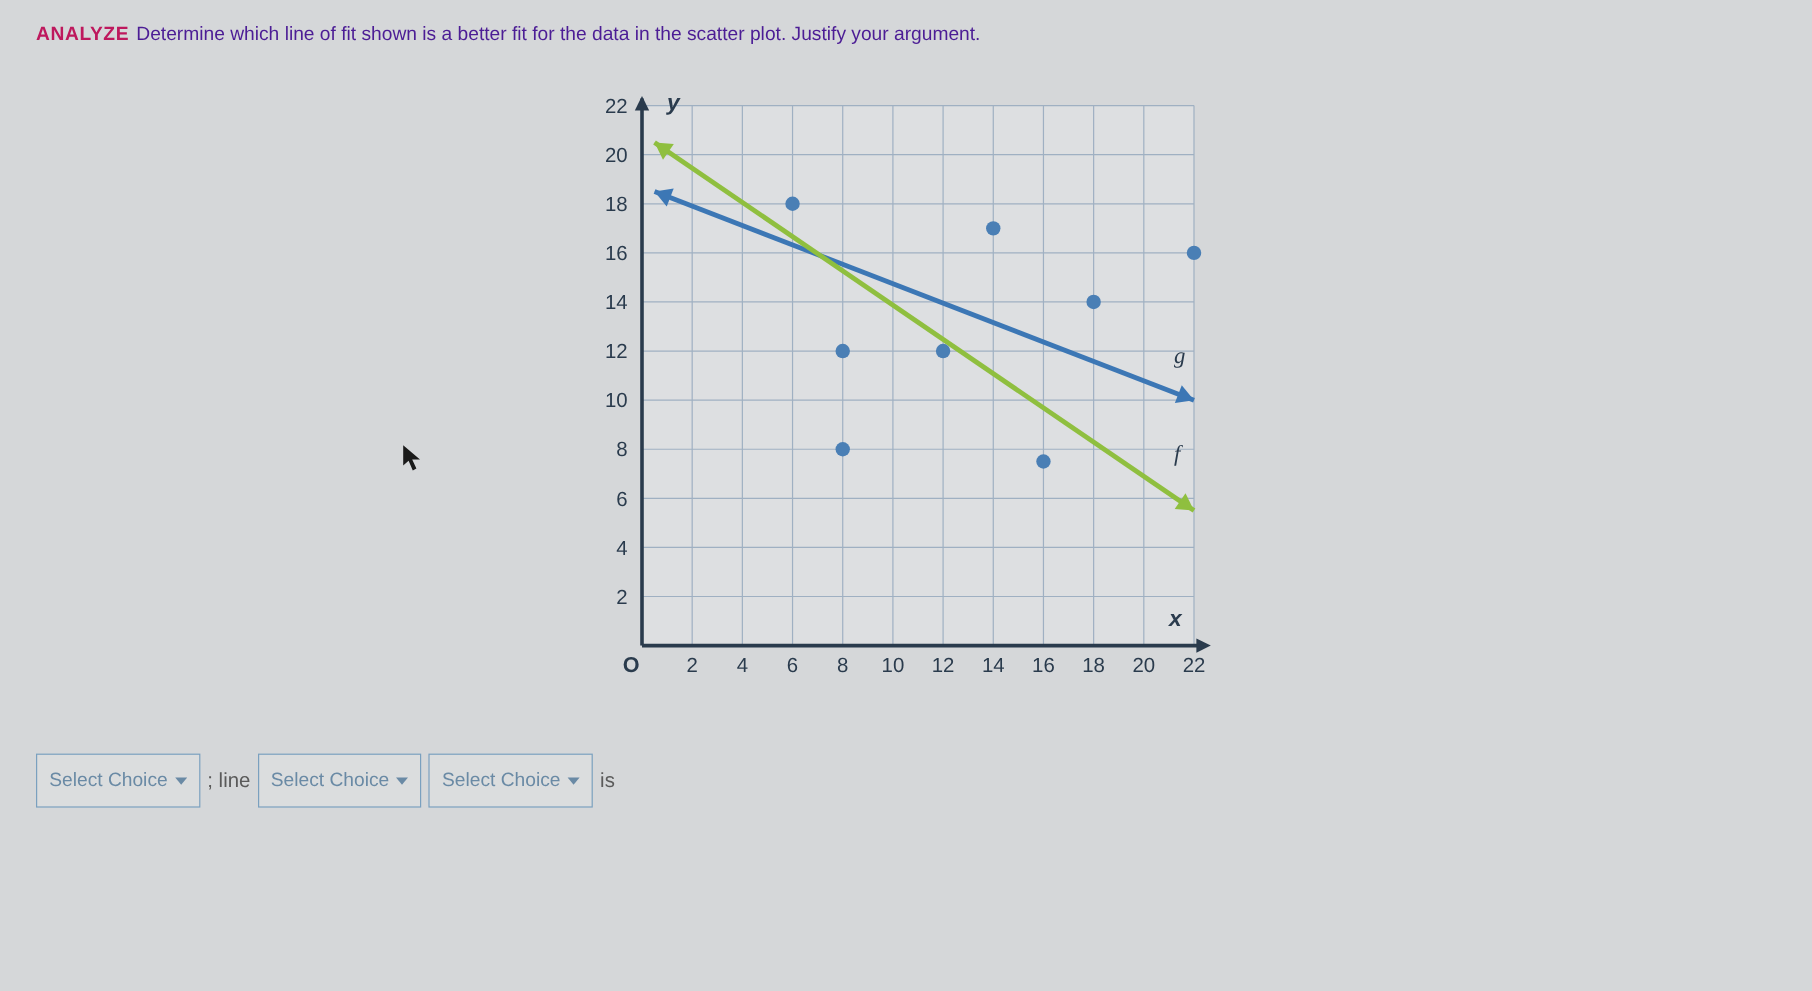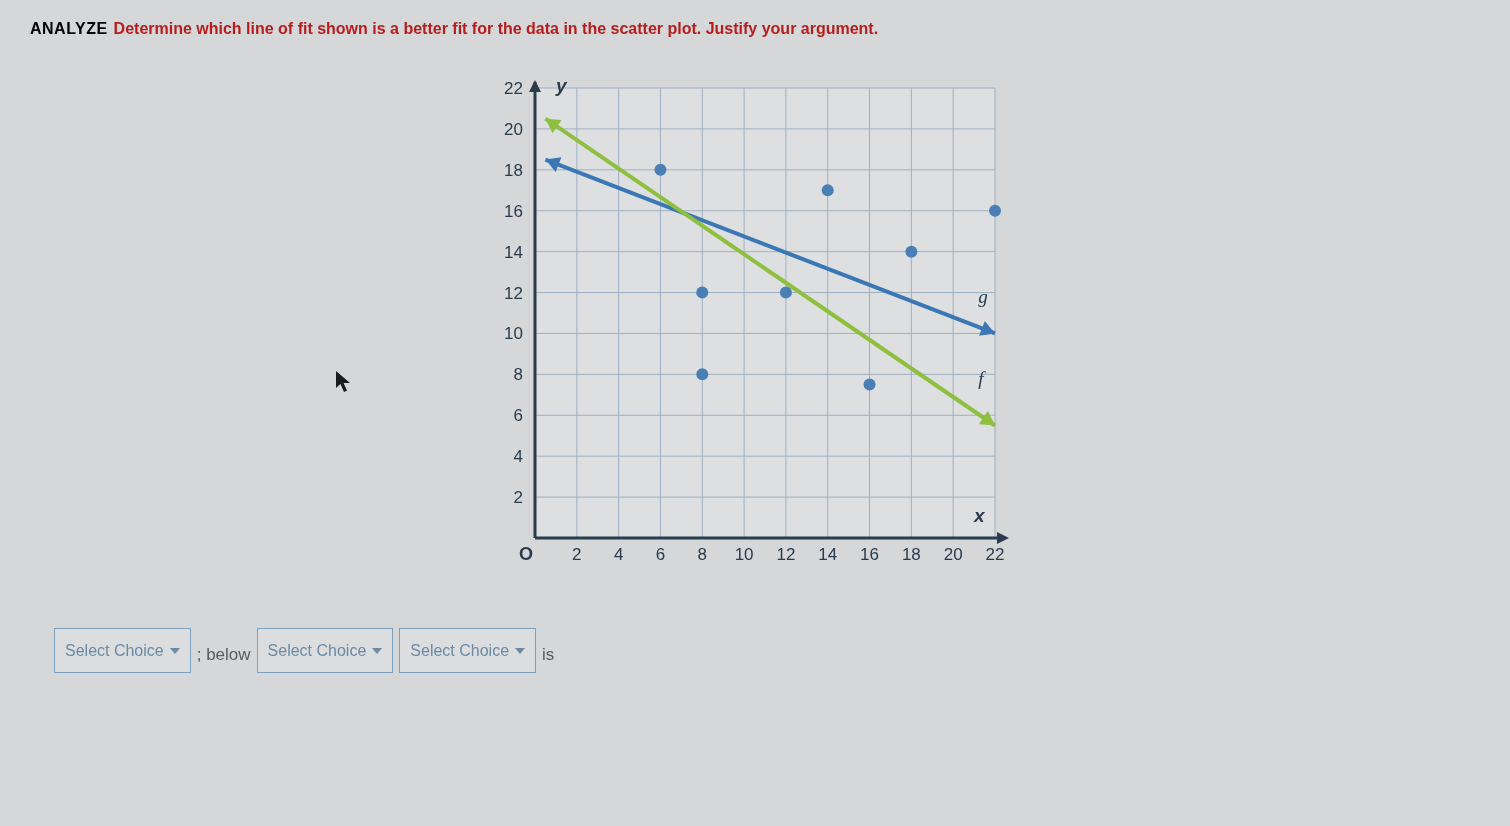--- a/index.html
+++ b/index.html
@@ -11,44 +11,43 @@
       padding: 20px 30px;
       color: #4a4a4a;
       position: relative;
     }
     .question-row {
       display: flex;
       gap: 6px;
       align-items: baseline;
       margin-bottom: 30px;
     }
-    .q-heading { font-weight: 700; color: #000000; letter-spacing: 0.5px; }
-    .q-text { color: #b91c1c; font-weight: bold; }
+    .q-heading { font-weight: 700; color: #be185d; letter-spacing: 0.5px; }
+    .q-text { color: #4c1d95; }
     .chart-wrap {
       width: 100%;
       display: flex;
       justify-content: center;
       margin-bottom: 40px;
     }
     .chart-box {
       width: 560px;
       height: 520px;
       position: relative;
     }
     svg { display: block; }
     .answer-block {
       display: flex;
       flex-wrap: wrap;
-      align-items: flex-end;
+      align-items: center;
       gap: 6px;
       color: #5a5a5a;
       font-size: 17px;
       line-height: 2.2;
       max-width: 1460px;
-      margin-left: 24px;
     }
     .answer-block span { white-space: normal; }
     .select-pill {
       display: inline-flex;
       align-items: center;
       gap: 6px;
       border: 1px solid #7aa0bf;
       background: rgba(255,255,255,0.15);
       padding: 4px 10px;
       color: #6a8aa5;
@@ -152,21 +151,21 @@
         <circle cx="520" cy="142.7272727272727" r="6" fill="#4a7fb5"></circle>
       </svg>
   </div>
 </div>
 
 <div class="answer-block">
   <span class="select-pill">
     <span>Select Choice</span>
     <span class="chev"></span>
   </span>
-  <span>; below</span>
+  <span>; line</span>
   <span class="select-pill">
     <span>Select Choice</span>
     <span class="chev"></span>
   </span>
   <span class="select-pill">
     <span>Select Choice</span>
     <span class="chev"></span>
   </span>
   <span>is</span>
   <span style="flex-basis:100%; height:0;"></span>

